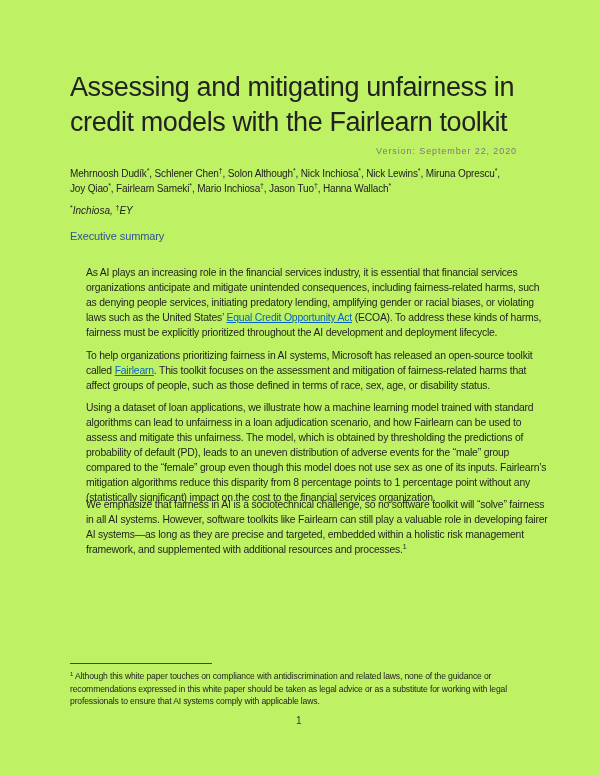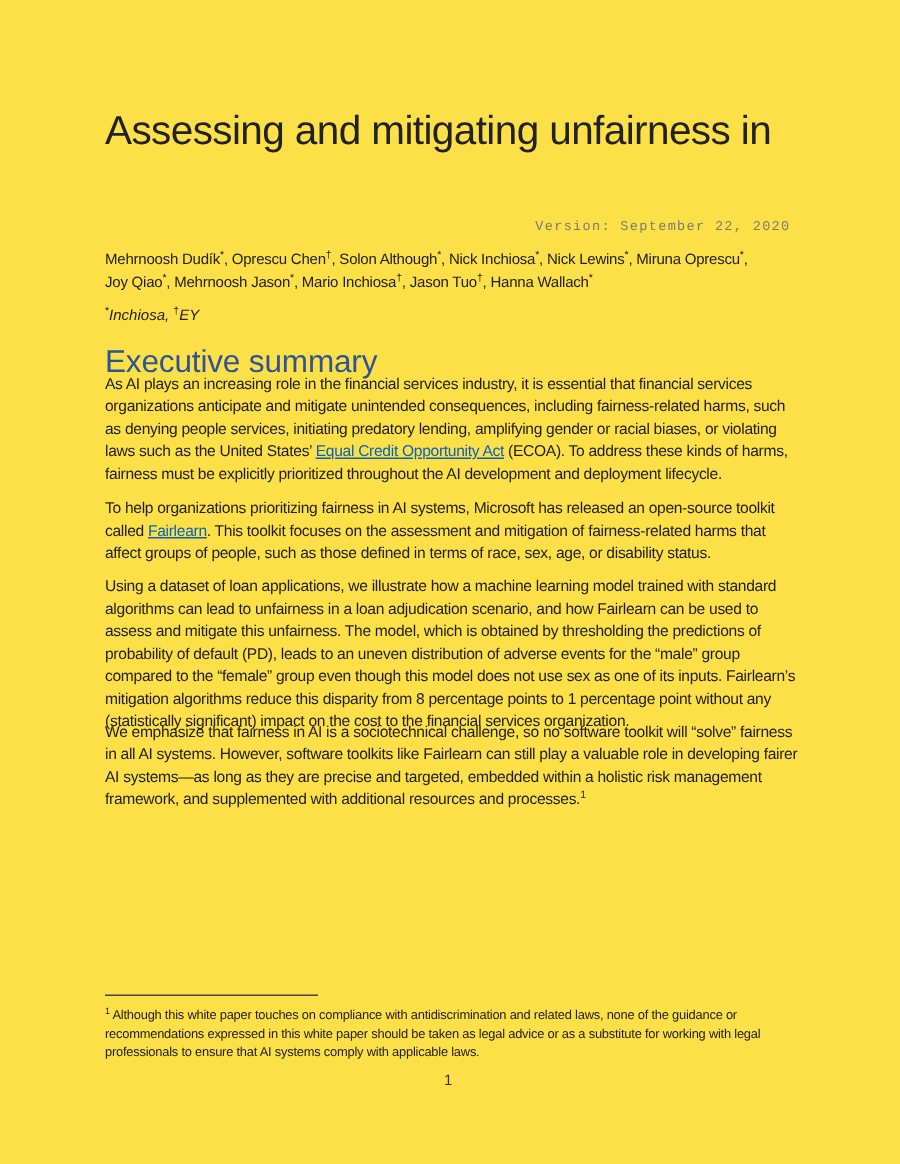--- a/index.html
+++ b/index.html
@@ -13,39 +13,39 @@
       position: relative;
       overflow: hidden;
       font-family: "Liberation Sans", "DejaVu Sans", sans-serif;
       color: #1a1a1a;
     }
     .page {
       position: absolute;
       left: 0; top: 0;
       width: 600px;
       height: 776px;
-      background: #fde047;
+      background: #bef264;
     }
     .title {
       position: absolute;
       left: 70px;
       top: 70px;
       width: 470px;
       font-size: 27px;
       line-height: 35px;
       font-weight: 400;
       color: #222222;
       letter-spacing: -0.4px;
       margin: 0;
     }
     .version {
       position: absolute;
-      right: 73px;
+      right: 83px;
       top: 146px;
-      font-family: Liberation Mono, monospace;
+      font-family: Liberation Sans, sans-serif;
       font-size: 9px;
       letter-spacing: 0.9px;
       color: #7a7a7a;
     }
     .authors {
       position: absolute;
       left: 70px;
       top: 166px;
       width: 470px;
       font-size: 10px;
@@ -60,35 +60,35 @@
       top: 205px;
       font-size: 10px;
       font-style: italic;
       color: #222;
     }
     .affil sup { font-size: 7px; vertical-align: 4px; line-height: 0; font-style: normal; }
     .heading {
       position: absolute;
       left: 70px;
       top: 230px;
-      font-size: 21px;
+      font-size: 11px;
       color: #2f5496;
       font-weight: 400;
       margin: 0;
       letter-spacing: -0.1px;
     }
     .body-text {
       position: absolute;
       left: 70px;
       width: 466px;
       font-size: 10.4px;
       line-height: 15px;
       color: #1f1f1f;
       letter-spacing: -0.2px;
-      margin: 0;
+      margin: 16px;
     }
     .p1 { top: 249px; }
     .p2 { top: 332px; }
     .p3 { top: 384px; }
     .p4 { top: 481px; }
     .link {
       color: #0563c1;
       text-decoration: underline;
       cursor: pointer;
     }
@@ -120,33 +120,34 @@
       color: #333;
     }
   </style>
 </head>
 <body>
 
 <div class="page">
 
   <h1 class="title">
     <span>Assessing and mitigating unfairness in</span><br>
+    <span>credit models with the Fairlearn toolkit</span>
   </h1>
 
   <div class="version">Version: September 22, 2020</div>
 
   <div class="authors">
     <span><span>Mehrnoosh Dudík</span><sup>*</sup>, </span>
-    <span><span>Oprescu Chen</span><sup>†</sup>, </span>
+    <span><span>Schlener Chen</span><sup>†</sup>, </span>
     <span><span>Solon Although</span><sup>*</sup>, </span>
     <span><span>Nick Inchiosa</span><sup>*</sup>, </span>
     <span><span>Nick Lewins</span><sup>*</sup>, </span>
     <span><span>Miruna Oprescu</span><sup>*</sup>,</span><br>
     <span><span>Joy Qiao</span><sup>*</sup>, </span>
-    <span><span>Mehrnoosh Jason</span><sup>*</sup>, </span>
+    <span><span>Fairlearn Sameki</span><sup>*</sup>, </span>
     <span><span>Mario Inchiosa</span><sup>†</sup>, </span>
     <span><span>Jason Tuo</span><sup>†</sup>, </span>
     <span><span>Hanna Wallach</span><sup>*</sup></span>
   </div>
 
   <div class="affil">
     <sup>*</sup><span>Inchiosa</span>, <sup>†</sup><span>EY</span>
   </div>
 
   <h2 class="heading">Executive summary</h2>

